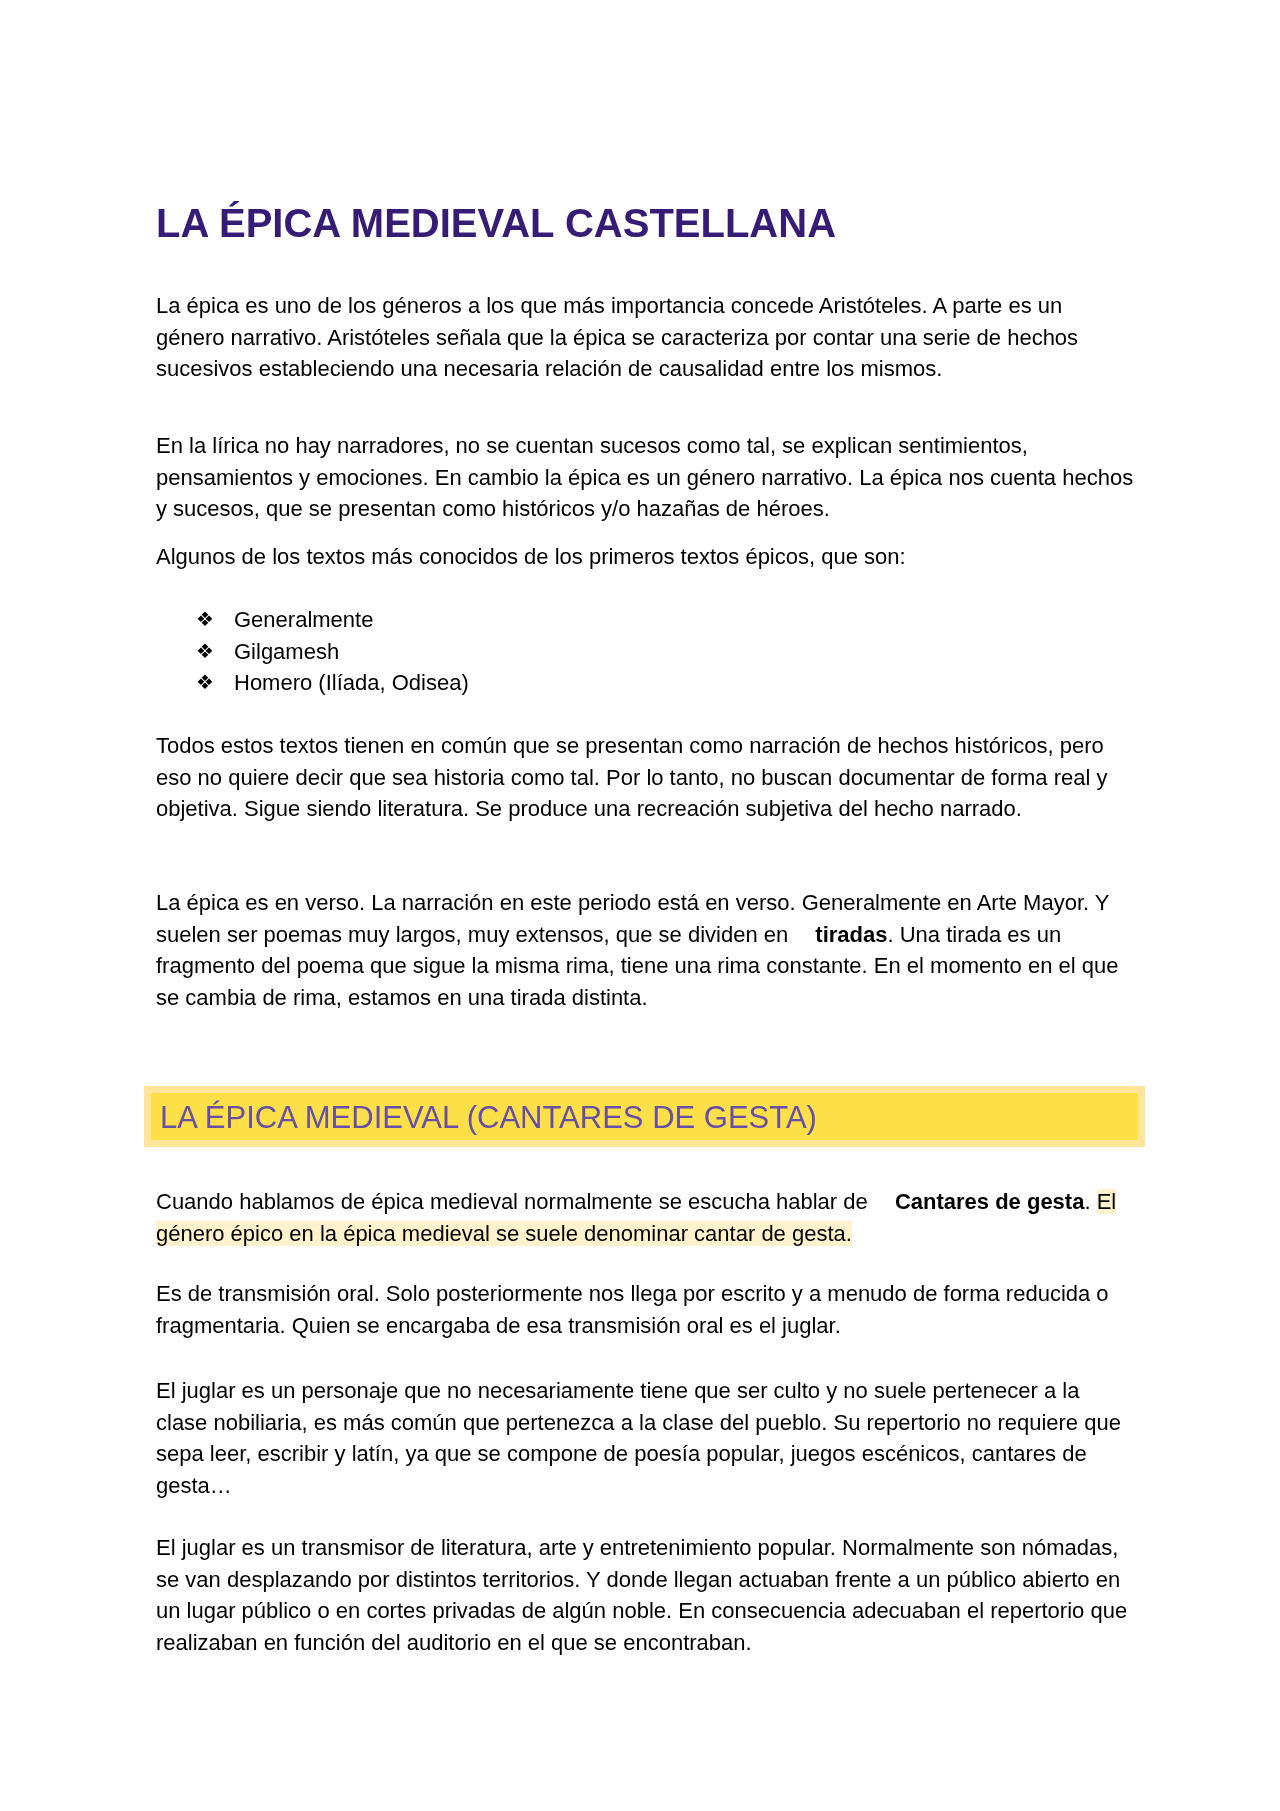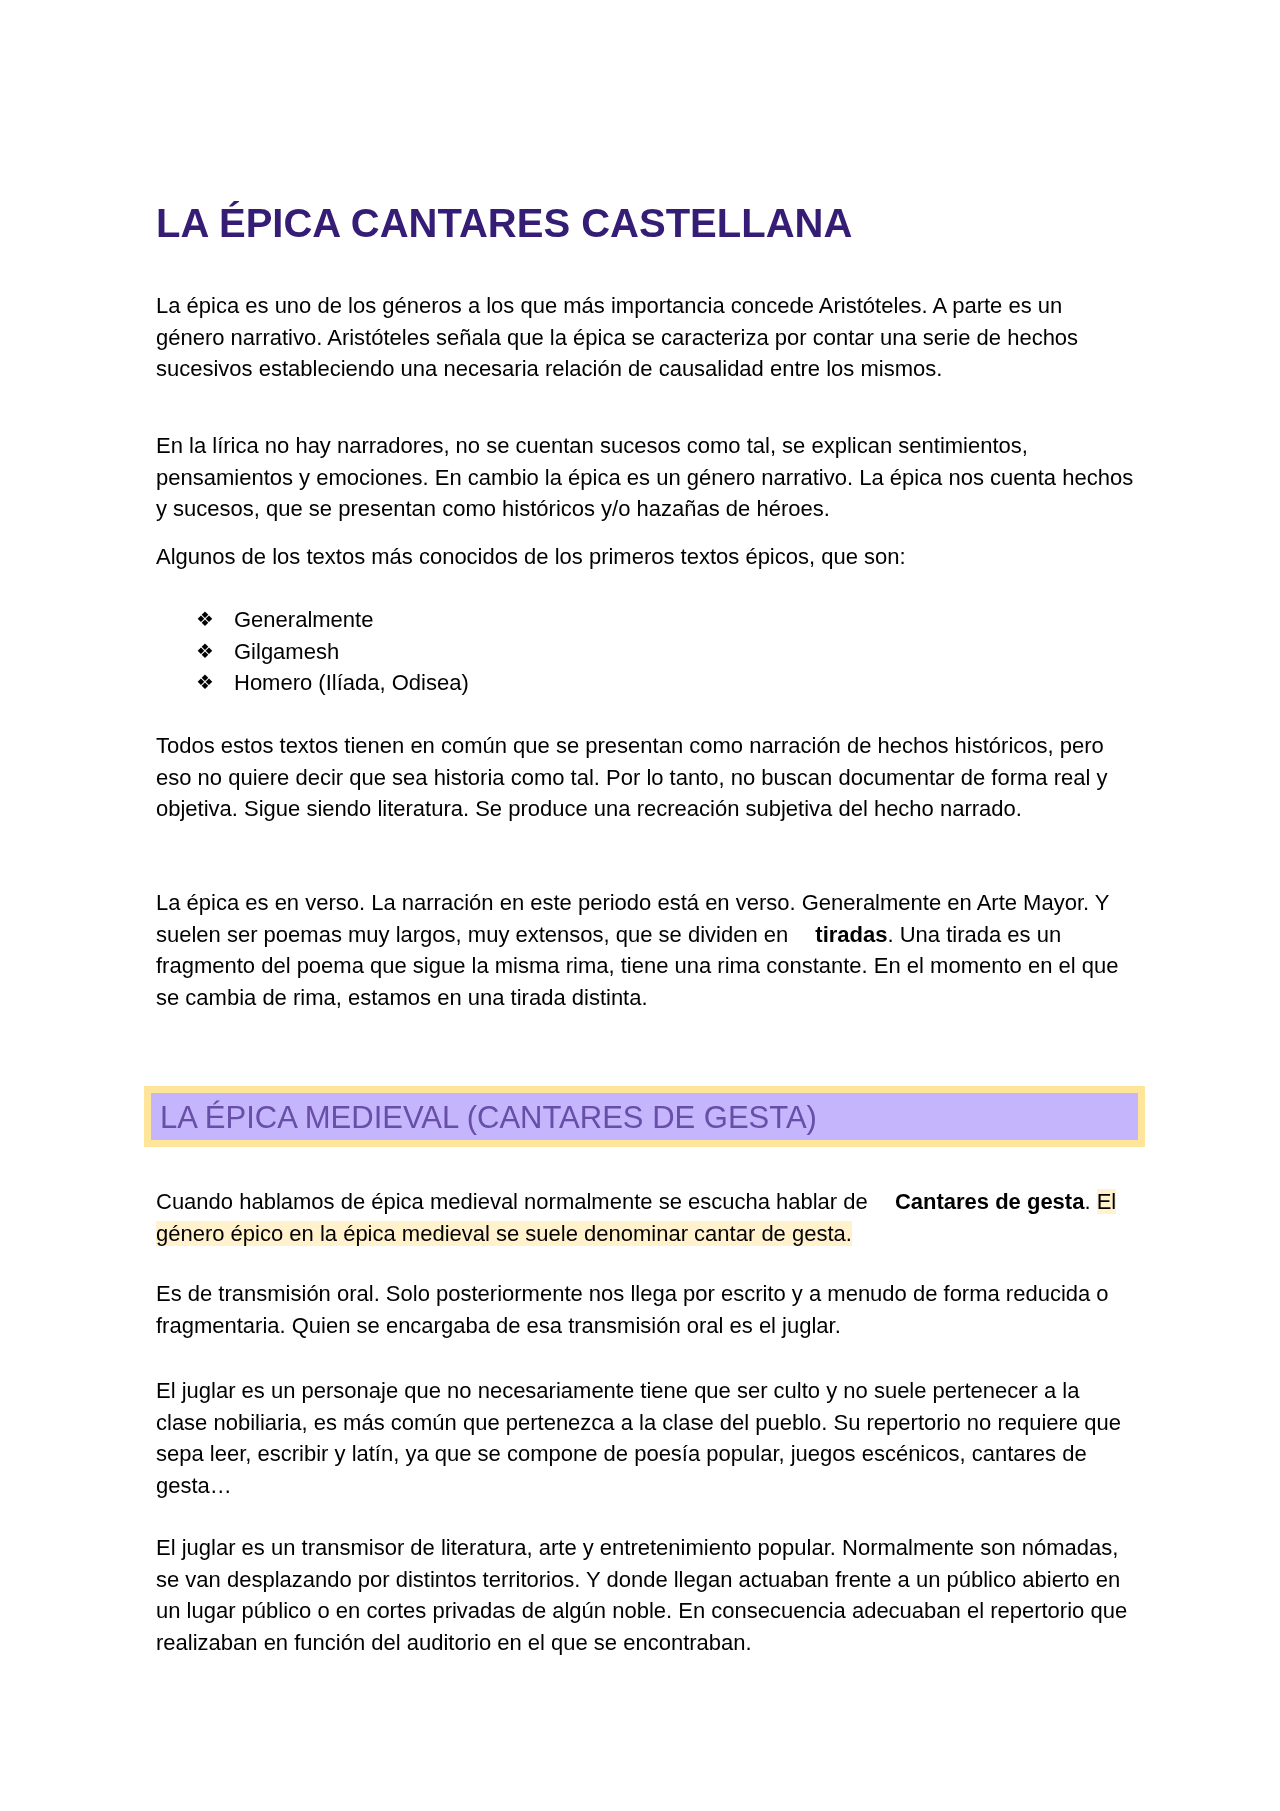--- a/index.html
+++ b/index.html
@@ -65,42 +65,42 @@
       top: 0;
       font-family: "DejaVu Sans", sans-serif;
       font-size: 20px;
     }
     .section-box {
       position: absolute;
       left: -12px;
       top: 1086px;
       width: 987px;
       height: 47px;
-      background: #c4b5fd;
+      background: #fde047;
       border: 7px solid #ffe599;
       box-sizing: content-box;
     }
     .section-title {
       position: absolute;
       left: 9px;
       top: 7px;
       margin: 0;
       font-size: 31px;
       font-weight: normal;
       color: #674ea7;
       line-height: 36px;
       white-space: nowrap;
     }
   </style>
 </head>
 <body>
 
 <div class="page">
 
-  <h1 class="title">LA ÉPICA CANTARES CASTELLANA</h1>
+  <h1 class="title">LA ÉPICA MEDIEVAL CASTELLANA</h1>
 
   <p class="para" style="top:290px;">La épica es uno de los géneros a los que más importancia concede Aristóteles. A parte es un género narrativo. Aristóteles señala que la épica se caracteriza por contar una serie de hechos sucesivos estableciendo una necesaria relación de causalidad entre los mismos.</p>
 
   <p class="para" style="top:415px;margin-top:15px;">En la lírica no hay narradores, no se cuentan sucesos como tal, se explican sentimientos, pensamientos y emociones. En cambio la épica es un género narrativo. La épica nos cuenta hechos y sucesos, que se presentan como históricos y/o hazañas de héroes.</p>
 
   <p class="para" style="top:541px;">Algunos de los textos más conocidos de los primeros textos épicos, que son:</p>
 
   <ul class="bullets">
     <li>
       <span class="bullet">❖</span>

